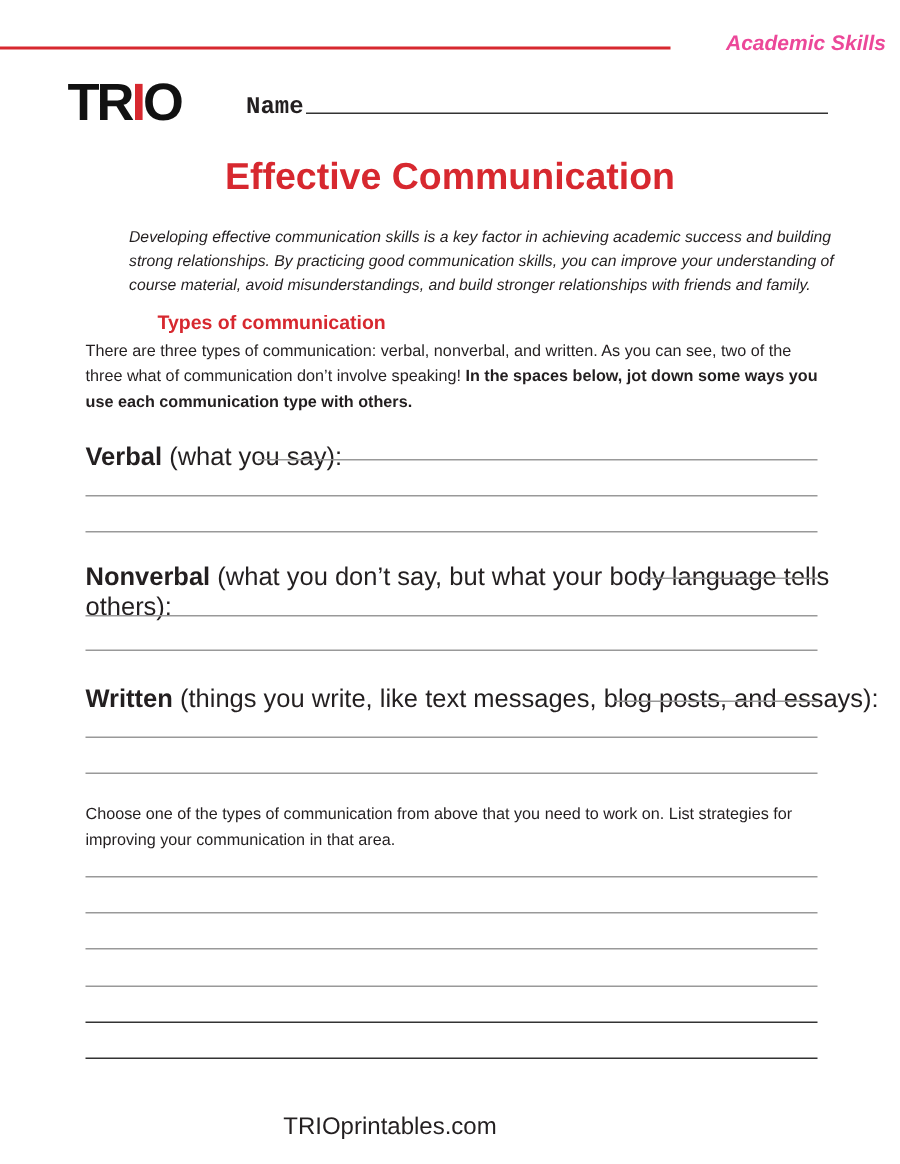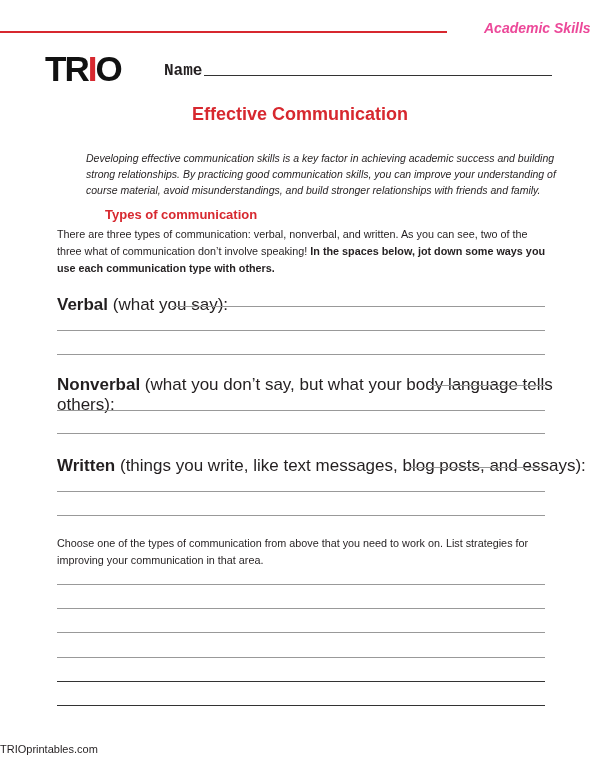--- a/index.html
+++ b/index.html
@@ -4,30 +4,30 @@
 <style>
   html, body { margin:0; padding:0; background:#fff; }
   body { width:600px; height:776px; position:relative; overflow:hidden;
          font-family:"Liberation Sans", sans-serif; color:#231f20; }
   .topline { position:absolute; left:0; top:31px; width:447px; height:2px; background:#d7282f; }
   .category { position:absolute; left:484px; top:20px; font-size:14px; font-style:italic; font-weight:bold; color:#ec4899; }
   .logo { position:absolute; left:45px; top:52px; font-size:35px; font-weight:bold; letter-spacing:-2px; color:#111; line-height:34px; }
   .logo .bar { color:#d7282f; }
   .name-label { position:absolute; left:164px; top:62px; font-size:16px; font-weight:bold;font-family:Liberation Mono, monospace; }
   .name-line { position:absolute; left:204px; top:75px; width:348px; height:1px; background:#333; }
-  .title { position:absolute; left:0; width:600px; top:104px; text-align:center; font-size:18px; font-weight:bold; color:#d7282f; }
+  .title { position:absolute; left:0; width:600px; top:104px; text-align:center; font-size:25px; font-weight:bold; color:#d7282f; }
   .intro { position:absolute; left:57px; top:150px; width:490px; font-size:10.5px; font-style:italic; line-height:16px;margin-left:29px; }
   .section-h { position:absolute; left:57px; top:207px; font-size:13px; font-weight:bold; color:#d7282f;margin-left:48px; }
   .para { position:absolute; left:57px; width:490px; font-size:10.8px; line-height:17px; }
   .para b { font-weight:bold; }
   .label { position:absolute; left:57px; font-size:17px; }
   .label b { font-weight:bold; }
   .line { position:absolute; height:1px; background:#999; }
   .line.dark { background:#333; }
-  .footer { position:absolute; left:0; width:520px; top:743px; font-size:11px; }
+  .footer { position:absolute; left:0; width:520px; top:743px; text-align:center; font-size:16px; }
 </style>
 </head>
 <body>
 
 <div class="topline"></div>
 <div class="category">Academic Skills</div>
 
 <div class="logo"><span>TR</span><span class="bar">I</span><span>O</span></div>
 
 <div class="name-label">Name</div>

